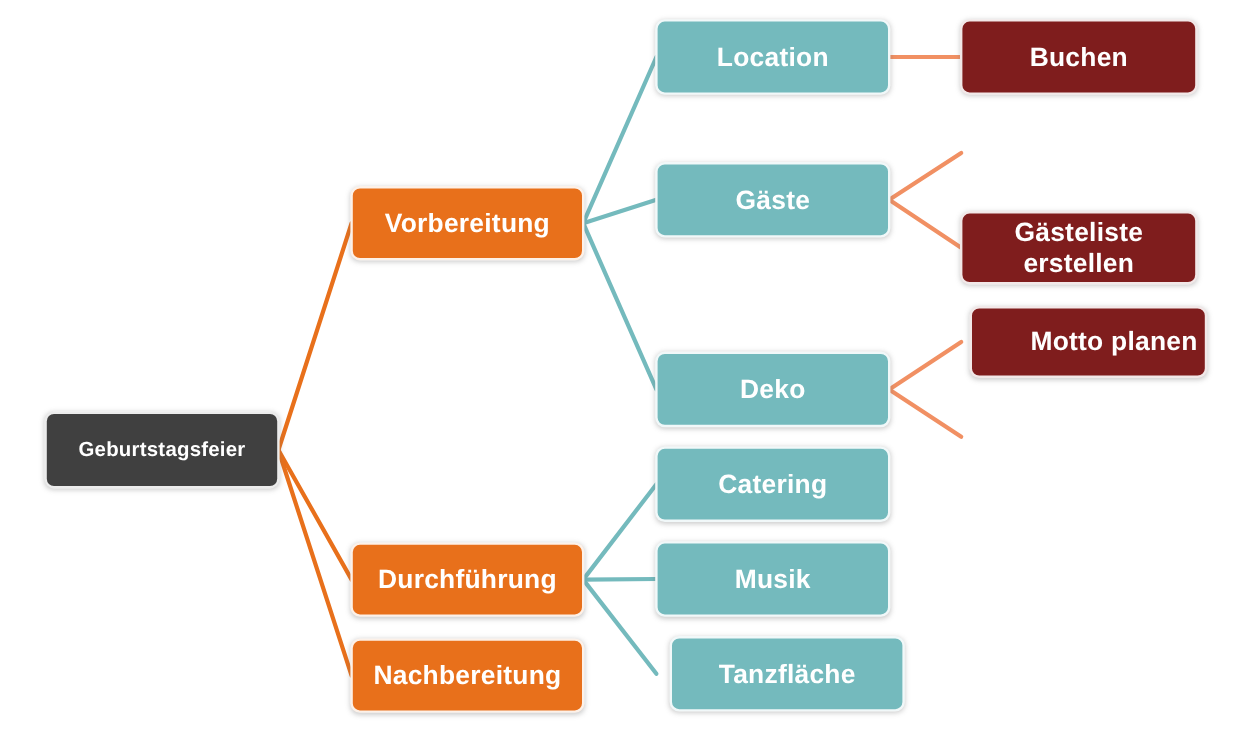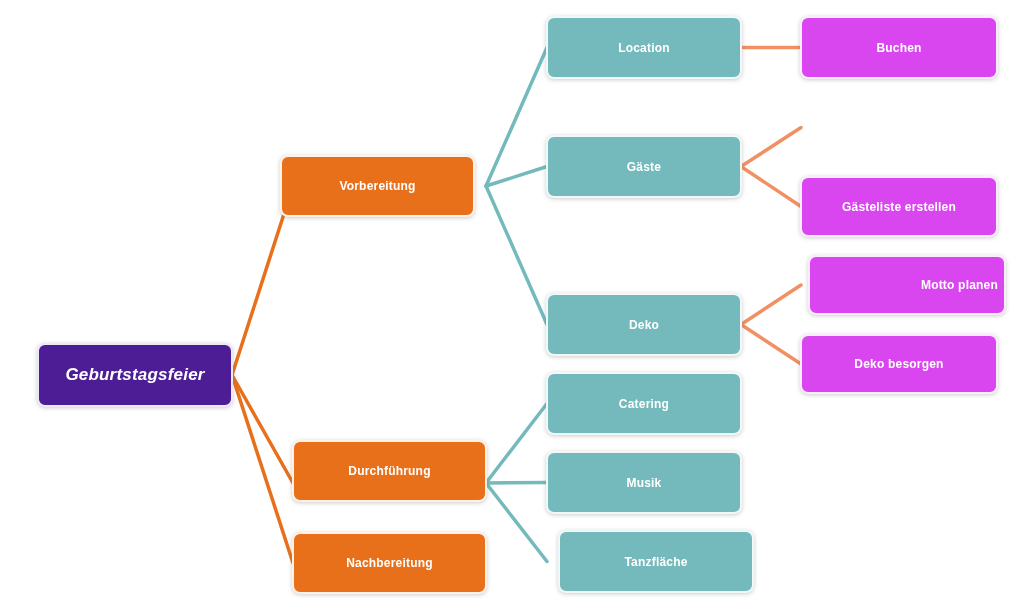--- a/index.html
+++ b/index.html
@@ -27,34 +27,34 @@
     position: absolute;
     display: flex;
     align-items: center;
     justify-content: center;
     border-radius: 8px;
     border: 2px solid rgba(255,255,255,0.9);
     box-shadow: 0 1px 4px rgba(110,110,110,0.35);
     box-sizing: border-box;
     color: #FFFFFF;
     font-weight: bold;
-    font-size: 12px;
+    font-size: 22px;
     text-align: center;
     letter-spacing: 0.2px;
   }
   .node-label { padding: 0 6px; }
   
-  .c-root   { background: #4c1d95; font-size: 17px; font-style: italic; }
+  .c-root   { background: #404040; font-size: 17px; }
   .c-branch { background: #E8701B; }
   .c-sub    { background: #74BABD; }
-  .c-leaf   { background: #d946ef; }
+  .c-leaf   { background: #7f1d1d; }
   
   .n-geburtstagsfeier { left: 37px;  top: 343px; width: 196px; height: 64px; }
-  .n-vorbereitung     { left: 280px; top: 155px; width: 195px; height: 62px; text-align: right; }
-  .n-durchfuehrung    { left: 292px; top: 440px; width: 195px; height: 62px; }
+  .n-vorbereitung     { left: 292px; top: 155px; width: 195px; height: 62px; text-align: right; }
+  .n-durchfuehrung    { left: 292px; top: 452px; width: 195px; height: 62px; }
   .n-nachbereitung    { left: 292px; top: 532px; width: 195px; height: 62px; }
   .n-location         { left: 546px; top: 16px;  width: 196px; height: 63px; }
   .n-gaeste           { left: 546px; top: 135px; width: 196px; height: 63px; }
   .n-deko             { left: 546px; top: 293px; width: 196px; height: 63px; text-align: right; }
   .n-catering         { left: 546px; top: 372px; width: 196px; height: 63px; }
   .n-musik            { left: 546px; top: 451px; width: 196px; height: 63px; }
   .n-tanzflaeche      { left: 558px; top: 530px; width: 196px; height: 63px; }
   .n-buchen                { left: 800px; top: 16px;  width: 198px; height: 63px; }
   .n-einladungen-versenden { left: 800px; top: 97px;  width: 198px; height: 61px; }
   .n-gaesteliste-erstellen { left: 800px; top: 176px; width: 198px; height: 61px; }
@@ -118,17 +118,14 @@
 
   <div class="node c-leaf n-buchen">
     <span class="node-label">Buchen</span>
   </div>
   <div class="node c-leaf n-gaesteliste-erstellen">
     <span class="node-label">Gästeliste erstellen</span>
   </div>
   <div class="node c-leaf n-motto-planen">
     <span class="node-label">Motto planen</span>
   </div>
-  <div class="node c-leaf n-deko-besorgen">
-    <span class="node-label">Deko besorgen</span>
-  </div>
 
 </div>
 
 </body></html>

